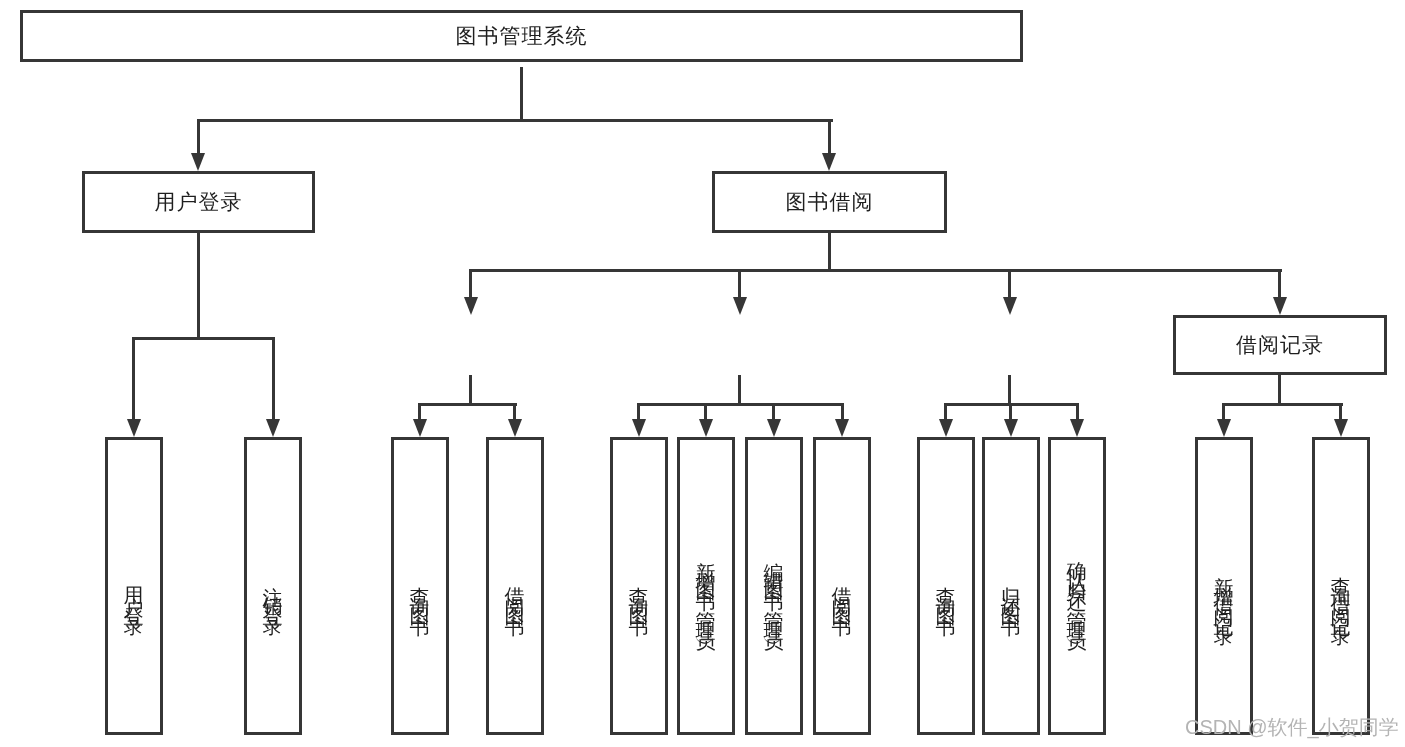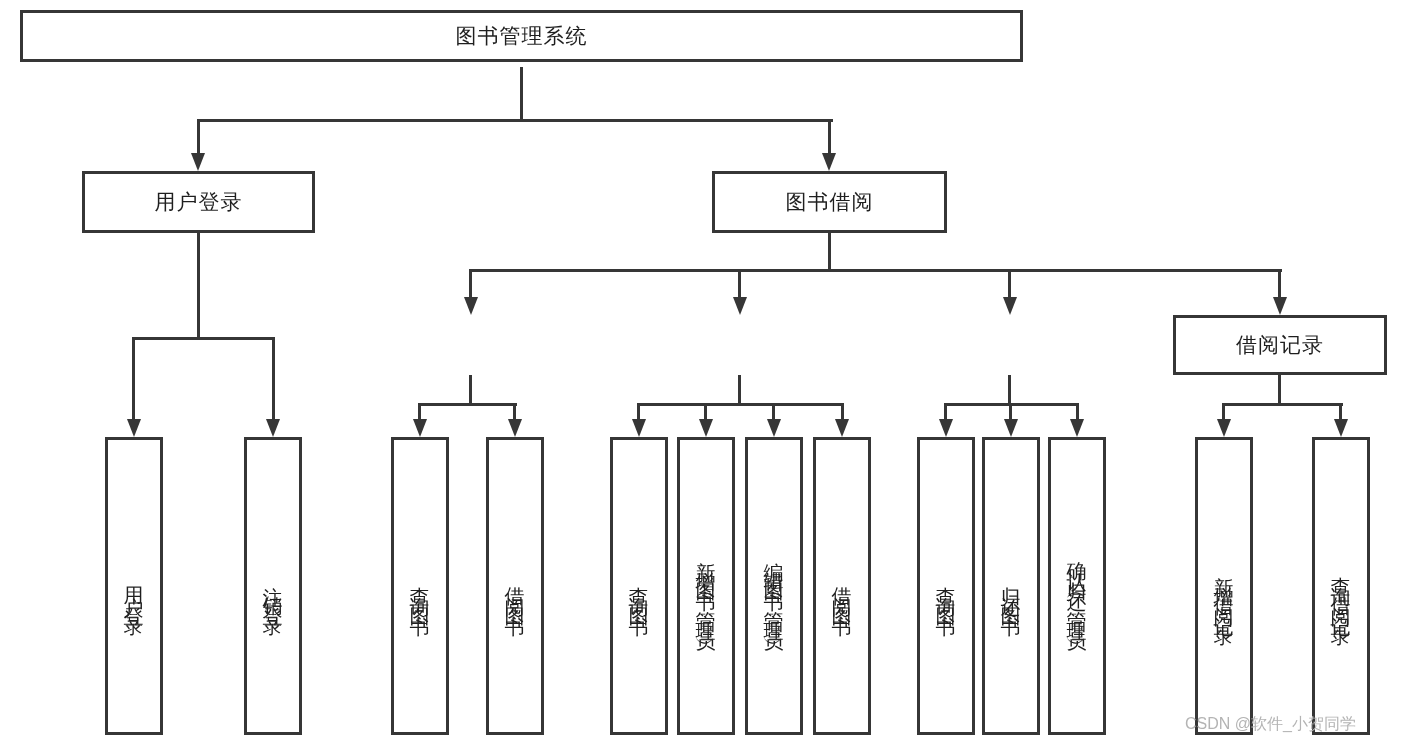--- a/index.html
+++ b/index.html
@@ -40,21 +40,21 @@
   .arr{
     position:absolute;width:0;height:0;
     border-left:7px solid transparent;
     border-right:7px solid transparent;
     border-top:18px solid var(--line);
     z-index:1;
   }
   .wm{
     position:absolute;
     left:1185px;top:714px;
-    font-size:16px;
+    font-size:20px;
     color:var(--wm);
     white-space:nowrap;
     z-index:10;
   }
 </style>
 </head>
 <body>
 
 <div class="stage">
 

